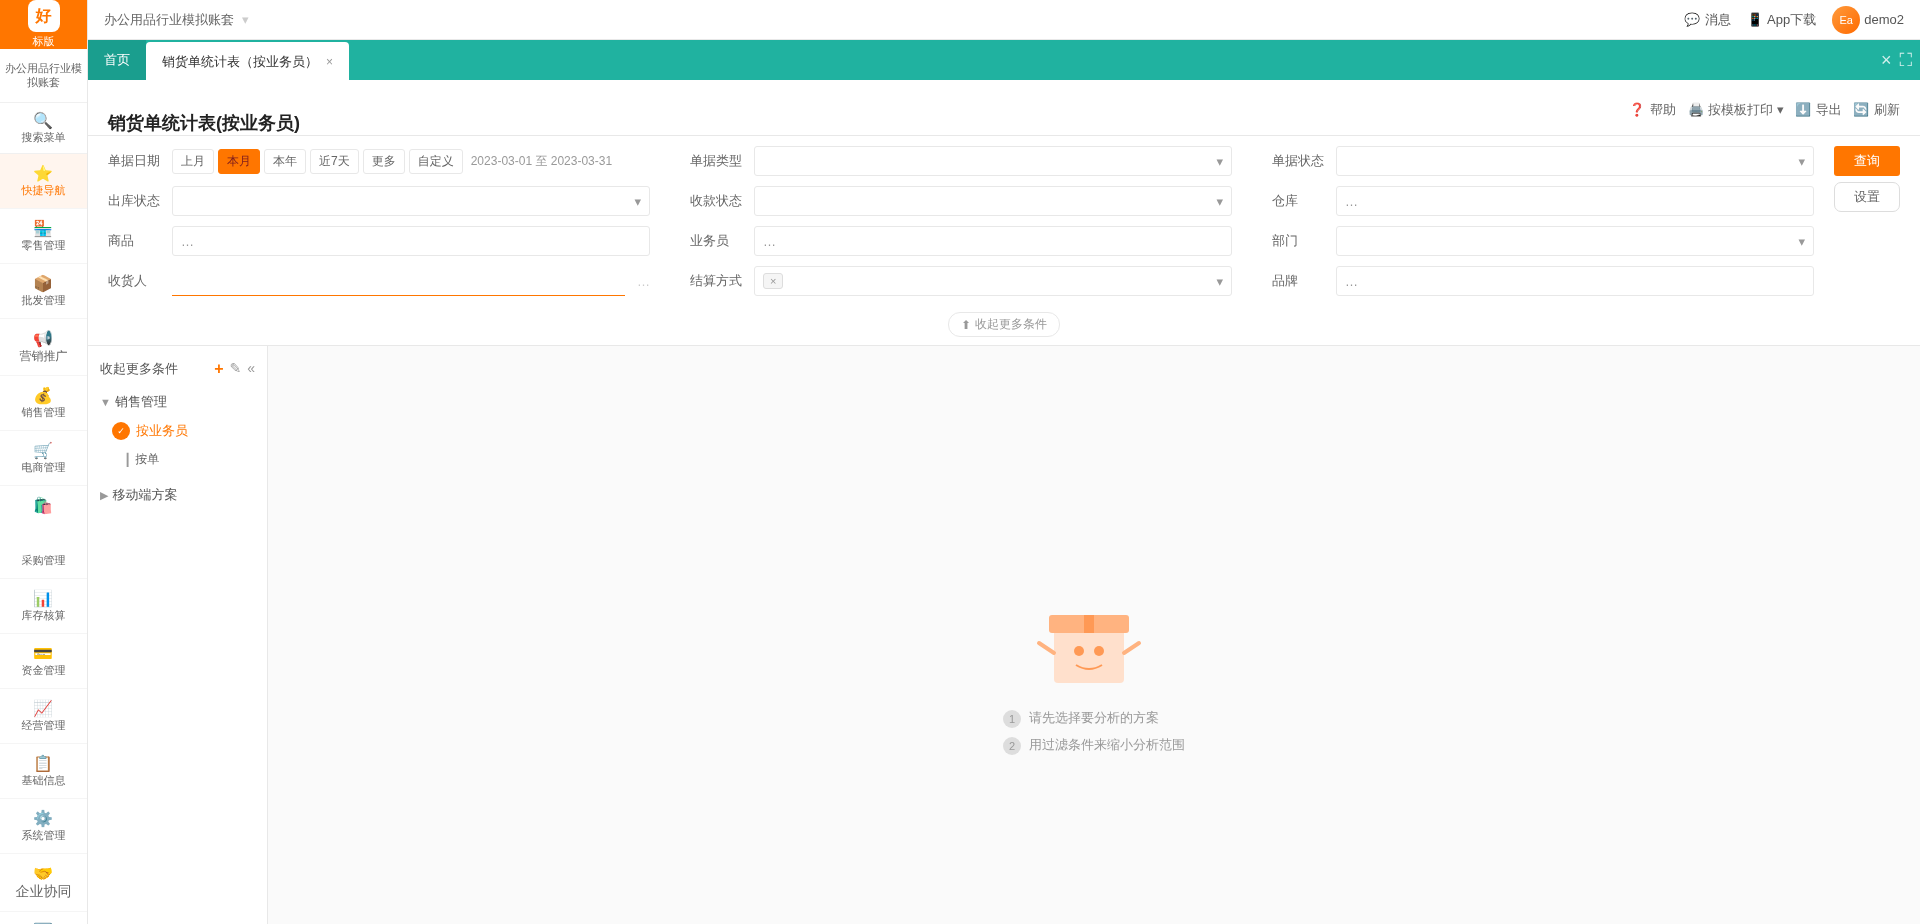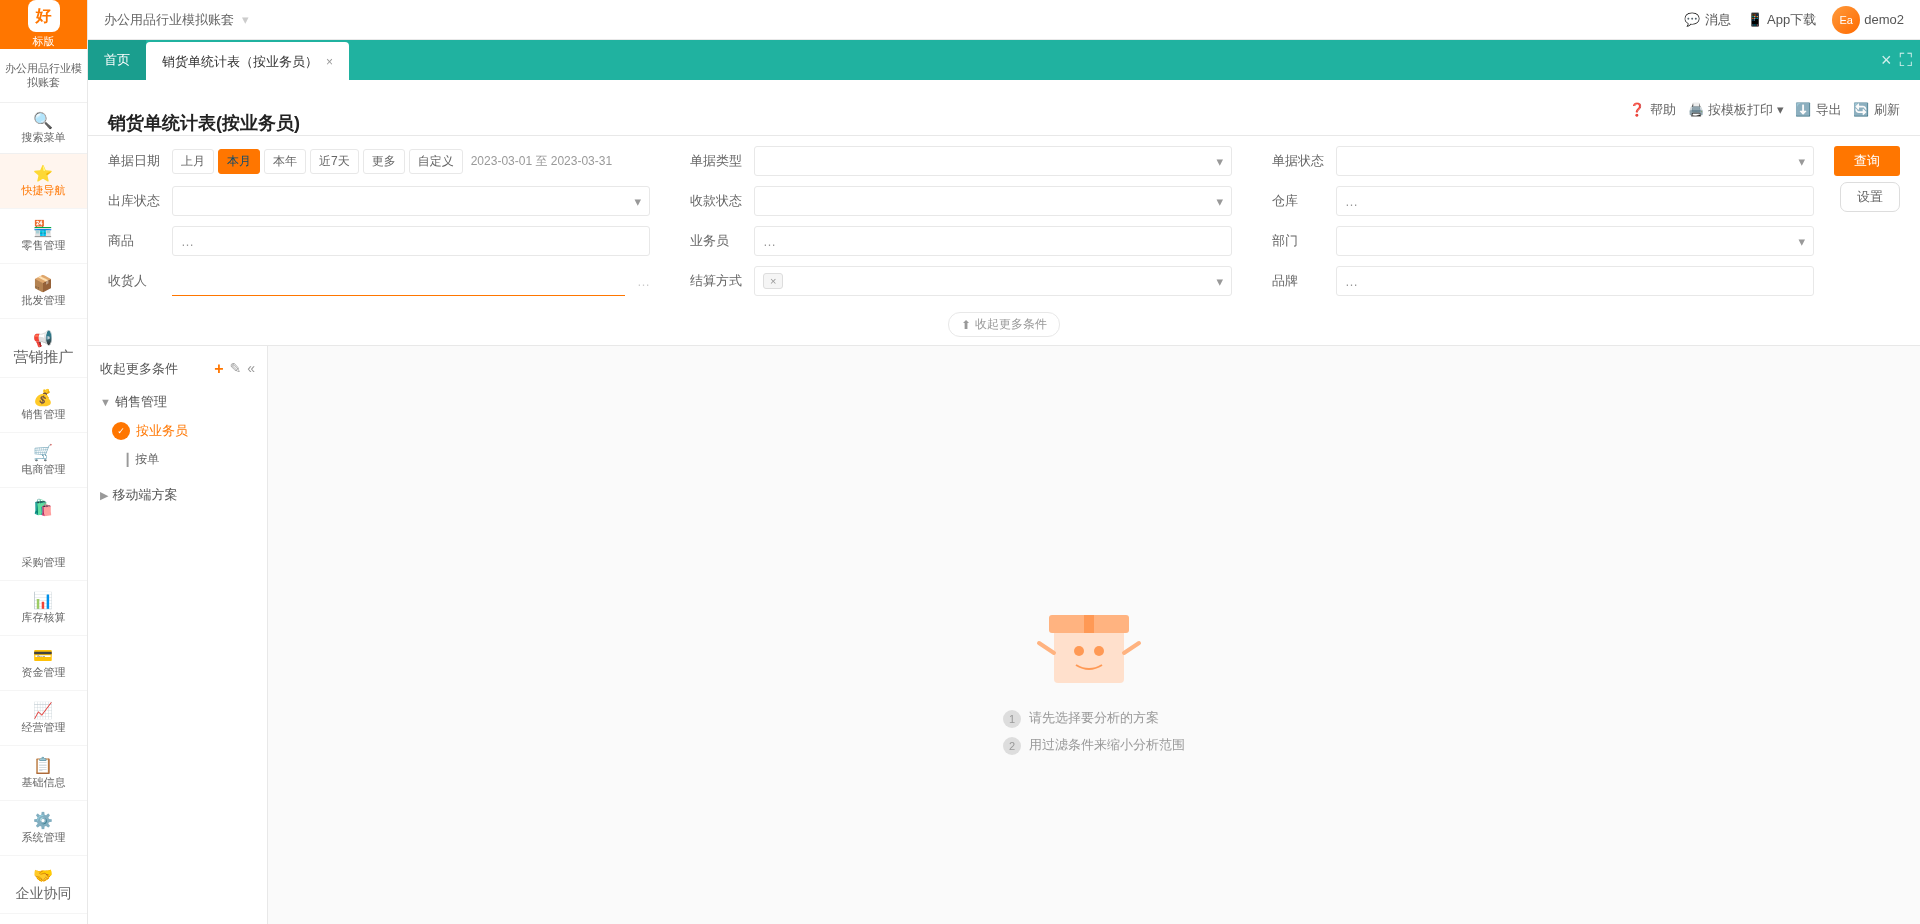--- a/index.html
+++ b/index.html
@@ -255,21 +255,21 @@
       padding: 3px 8px;
       border-radius: 3px;
       border: 1px solid #e8e8e8;
       cursor: pointer;
       font-size: 12px;
       color: #666;
       background: #fff;
     }
     .date-btn.active {
       background: #ff7600;
-      color: #0c4a6e;
+      color: #7f1d1d;
       border-color: #ff7600;
     }
     .date-range { font-size: 12px; color: #999; margin-left: 4px; }
 
     
     .content-body {
       display: flex;
       flex: 1;
       height: calc(100% - 180px);
     }
@@ -399,21 +399,20 @@
 
     .filter-section {
       background: #fff;
     }
 
     .right-buttons {
       display: flex;
       flex-direction: column;
       gap: 6px;
       flex-shrink: 0;
-      align-items: flex-end;
     }
   </style>
 </head>
 <body>
 
 <div class="sidebar">
   <div class="sidebar-logo">
     <div class="sidebar-logo-icon">
       <span>好</span>
     </div>
@@ -439,21 +438,21 @@
     <span style="font-size:11px;">零售管理</span>
   </div>
 
   <div class="sidebar-nav-item">
     <span style="font-size:16px;">📦</span>
     <span style="font-size:11px;">批发管理</span>
   </div>
 
   <div class="sidebar-nav-item">
     <span style="font-size:16px;">📢</span>
-    <span style="font-size:15px;">营销推广</span>
+    <span style="font-size:12px;">营销推广</span>
   </div>
 
   <div class="sidebar-nav-item">
     <span style="font-size:16px;">💰</span>
     <span style="font-size:11px;">销售管理</span>
   </div>
 
   <div class="sidebar-nav-item">
     <span style="font-size:16px;">🛒</span>
     <span style="font-size:11px;">电商管理</span>

